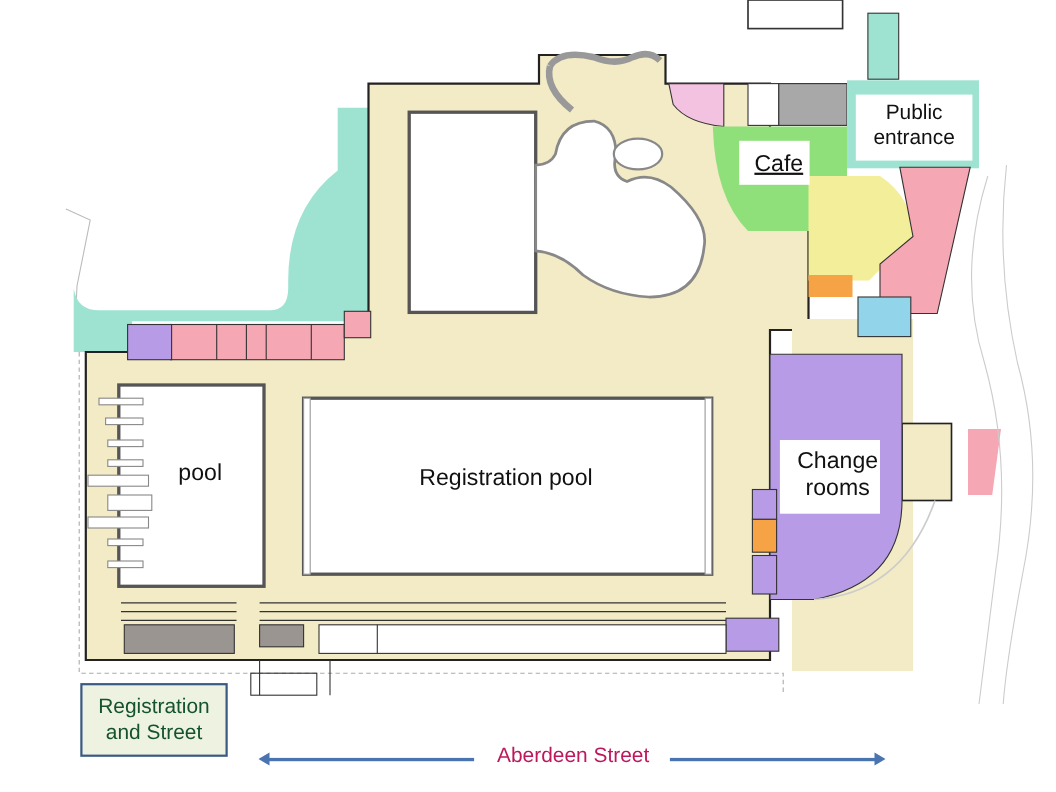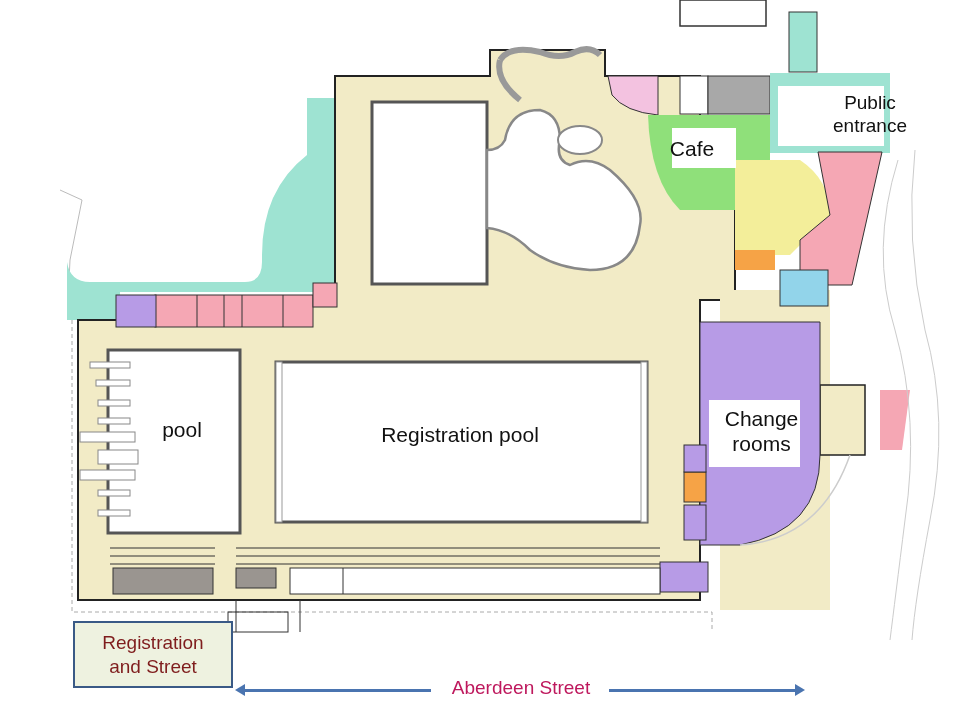--- a/index.html
+++ b/index.html
@@ -1,22 +1,22 @@
 <!DOCTYPE html>
 <html><head>
 <meta charset="utf-8">
 <style>
   html, body { margin:0; padding:0; background:#ffffff; }
   body { width:960px; height:720px; position:relative; overflow:hidden; font-family:"Liberation Sans", sans-serif; }
   #plan { position:absolute; left:0; top:0; width:960px; height:720px; }
   .lbl { position:absolute; font-family:"Liberation Sans", sans-serif; color:#111; text-align:center; line-height:1.2; }
   .lbl-box { position:absolute; background:#ffffff; }
   .big { font-size:21px; }
-  .med { font-size:19px;margin-left:39px; }
-  .reg-box { position:absolute; left:73px; top:621px; width:160px; height:67px; background:#eef2e0; border:2px solid #3a5a86; box-sizing:border-box; display:flex; flex-direction:column; align-items:center; justify-content:center; font-size:19px; color:#7f1d1d; line-height:1.25; }
+  .med { font-size:19px; }
+  .reg-box { position:absolute; left:73px; top:621px; width:134px; height:67px; background:#eef2e0; border:2px solid #3a5a86; box-sizing:border-box; display:flex; flex-direction:column; align-items:center; justify-content:center; font-size:19px; color:#14532d; line-height:1.25; }
   .street { position:absolute; top:677px; left:237px; width:566px; height:26px; }
   .street-line { position:absolute; top:12px; height:3px; background:#4a74b0; }
   .street-text { position:absolute; left:198px; top:0; width:172px; text-align:center; font-size:19px; color:#be185d; }
   .arrow-l { position:absolute; left:-2px; top:7px; width:0; height:0; border-top:6px solid transparent; border-bottom:6px solid transparent; border-right:10px solid #4a74b0; }
   .arrow-r { position:absolute; right:-2px; top:7px; width:0; height:0; border-top:6px solid transparent; border-bottom:6px solid transparent; border-left:10px solid #4a74b0; }
 </style>
 </head>
 <body>
 
 <svg id="plan" viewBox="0 0 960 720" xmlns="http://www.w3.org/2000/svg">
@@ -109,21 +109,21 @@
   <rect x="228" y="612" width="60" height="20" fill="none" stroke="#333"></rect>
 </svg>
 
 <div class="lbl-box" style="left:778px; top:86px; width:106px; height:60px;"></div>
 <div class="lbl med" style="left:778px; top:92px; width:106px;">
   <div>Public</div>
   <div>entrance</div>
 </div>
 
 <div class="lbl-box" style="left:672px; top:128px; width:64px; height:40px;"></div>
-<div class="lbl big" style="left:652px; top:136px; width:80px;">Cafe</div>
+<div class="lbl big" style="left:668px; top:136px; width:80px;text-decoration:underline;">Cafe</div>
 
 <div class="lbl big" style="left:118px; top:417px; width:128px;">
   <div>pool</div>
 </div>
 
 <div class="lbl big" style="left:340px; top:422px; width:240px;">Registration pool</div>
 
 <div class="lbl-box" style="left:709px; top:400px; width:91px; height:67px;"></div>
 <div class="lbl big" style="left:709px; top:406px; width:105px;">
   <div>Change</div>

